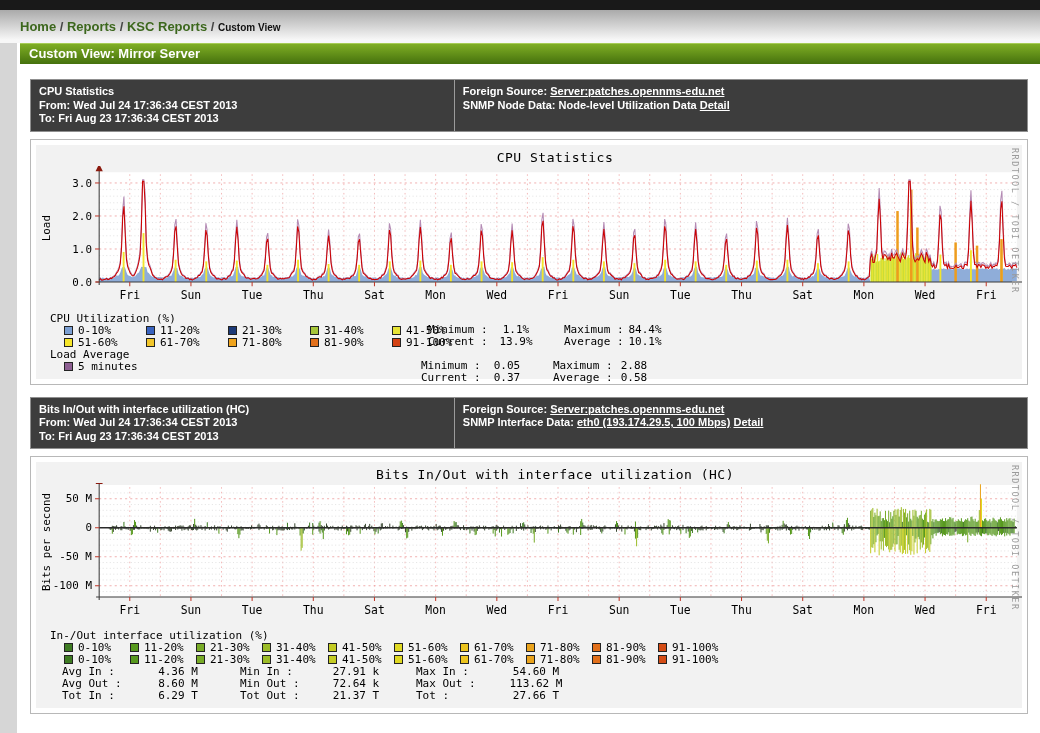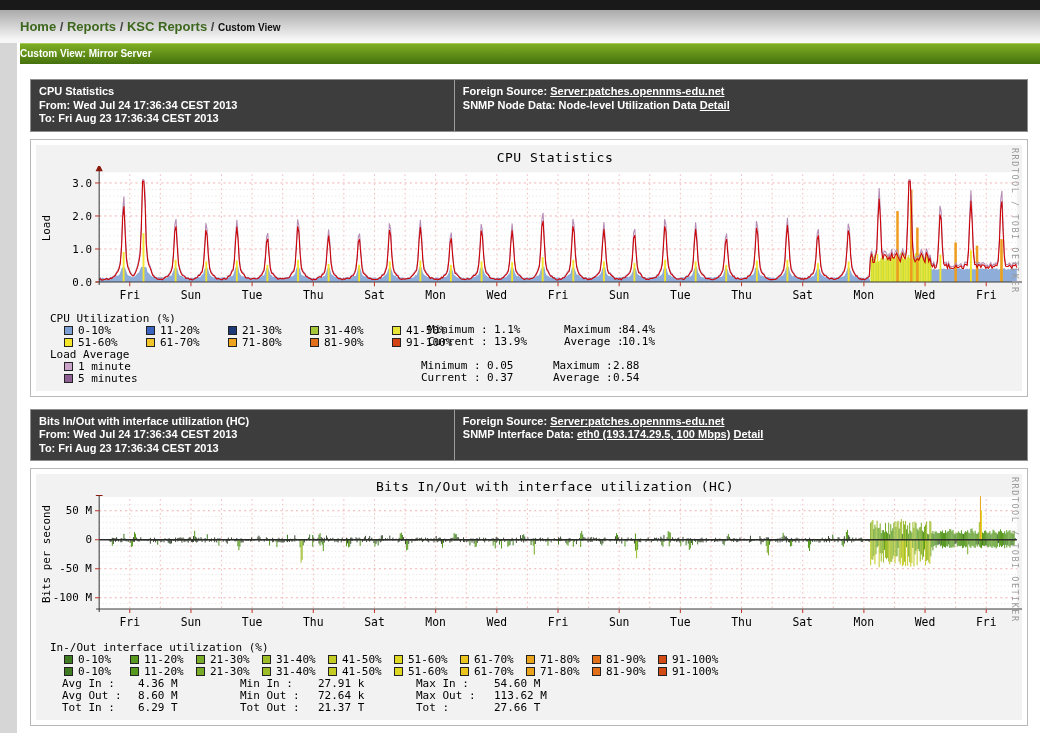--- a/index.html
+++ b/index.html
@@ -3,21 +3,21 @@
 <meta charset="utf-8">
 <style>
   html,body{margin:0;padding:0}
   body{width:1040px;height:733px;overflow:hidden;background:#ffffff;font-family:"Liberation Sans",sans-serif;position:relative}
   .topbar{height:10px;background:#191919}
   .crumbarea{height:33px;background:linear-gradient(#aaaaaa,#f7f7f7 90%);padding:7px 0 0 20px;box-sizing:border-box}
   .crumb-link{color:#3c671d;font-weight:bold;font-size:13px;text-decoration:none;cursor:pointer}
   .crumb-current{color:#111;font-weight:bold;font-size:10px}
   .sep{color:#444;font-weight:bold;font-size:13px}
   .leftstrip{position:absolute;left:0;top:43px;width:17px;height:690px;background:#d6d6d6}
-  .greenbar{margin-left:20px;height:20px;background:linear-gradient(#7fae24,#45710d);border-top:1px solid #a6cc55;color:#fff;font-weight:bold;font-size:10px;line-height:20px;}
+  .greenbar{margin-left:20px;height:20px;background:linear-gradient(#7fae24,#45710d);border-top:1px solid #a6cc55;color:#fff;font-weight:bold;font-size:13px;line-height:20px;padding-left:9px}
   .content{margin-left:30px;width:998px}
   .phead{display:flex;background:#3d3d3d;border:1px solid #8f8f8f;color:#fff;font-size:11px;font-weight:bold;line-height:13.5px}
   .phead.first{margin-top:15px}
   .phead.later{margin-top:12px}
   .ph-l{width:42.55%;padding:5px 8px;border-right:1px solid #9b9b9b;box-sizing:border-box}
   .ph-r{flex:1;padding:5px 8px}
   .wlink{color:#fff;text-decoration:underline;cursor:pointer}
   .graphbox{border:1px solid #b8b8b8;background:#fff;padding:5px;margin-top:7px}
   .rrd{position:relative;background:#f2f2f2;width:986px;font-family:"DejaVu Sans Mono","Liberation Mono",monospace;cursor:pointer}
   .rrd-title{text-align:center;padding:5px 0 1px 52px;font-size:13px;color:#000;letter-spacing:.5px}
@@ -26,21 +26,21 @@
   .legend .hdr{margin-left:-14px}
   .litem{display:inline-block;width:82px}
   .io .litem{width:66px}
   .sw{display:inline-block;width:9px;height:9px;border:1px solid #222;vertical-align:-1px;margin-right:5px;box-sizing:border-box}
   .stats4{position:absolute;display:grid}
   #cpu-util-stats{left:392px;top:13px;grid-template-columns:66px 44px 84px 46px}
   #cpu-load-stats{left:385px;top:49px;grid-template-columns:66px 40px 86px 42px}
   #cpu-util-stats span:nth-child(4n+3),#cpu-load-stats span:nth-child(4n+3){padding-left:26px}
   #io-stats{display:grid;grid-template-columns:76px 80px 100px 76px 100px 84px;margin-left:-2px}
   #io-stats span:nth-child(6n+3),#io-stats span:nth-child(6n+5){padding-left:22px}
-  .sv{text-align:left}
+  .sv{text-align:center}
   .credit{position:absolute;top:3px;right:2px;writing-mode:vertical-rl;font-size:8.5px;letter-spacing:1.5px;color:#9a9a9a}
 </style>
 </head>
 <body>
 
 <div class="topbar"></div>
 
 <div class="crumbarea">
   <nav id="breadcrumb"><a class="crumb-link">Home</a><span class="sep"> / </span><a class="crumb-link">Reports</a><span class="sep"> / </span><a class="crumb-link">KSC Reports</a><span class="sep"> / </span><span class="crumb-current">Custom View</span></nav>
 </div>
@@ -250,42 +250,41 @@
           <line x1="56" y1="16.375" x2="60" y2="16.375" stroke="#c0392b" stroke-width="1"></line>
           <text x="53" y="19.875" text-anchor="end" font-family="&quot;DejaVu Sans Mono&quot;,&quot;Liberation Mono&quot;,monospace" font-size="10.5" fill="#000000">3.0</text>
           <text x="13" y="60" transform="rotate(-90 13 60)" text-anchor="middle" font-family="&quot;DejaVu Sans Mono&quot;,&quot;Liberation Mono&quot;,monospace" font-size="10.5" fill="#000000">Load</text>
         </svg>
       <div class="legend">
         <div class="hdr">CPU Utilization (%)</div>
         <div id="cpu-util-row1"><span class="litem"><span class="sw" style="background: rgb(123, 159, 211);"></span><span class="lt">0-10%</span></span><span class="litem"><span class="sw" style="background: rgb(58, 100, 192);"></span><span class="lt">11-20%</span></span><span class="litem"><span class="sw" style="background: rgb(28, 58, 120);"></span><span class="lt">21-30%</span></span><span class="litem"><span class="sw" style="background: rgb(166, 198, 58);"></span><span class="lt">31-40%</span></span><span class="litem"><span class="sw" style="background: rgb(231, 228, 55);"></span><span class="lt">41-50%</span></span></div>
         <div id="cpu-util-row2"><span class="litem"><span class="sw" style="background: rgb(246, 230, 42);"></span><span class="lt">51-60%</span></span><span class="litem"><span class="sw" style="background: rgb(242, 198, 42);"></span><span class="lt">61-70%</span></span><span class="litem"><span class="sw" style="background: rgb(239, 164, 30);"></span><span class="lt">71-80%</span></span><span class="litem"><span class="sw" style="background: rgb(226, 112, 27);"></span><span class="lt">81-90%</span></span><span class="litem"><span class="sw" style="background: rgb(212, 67, 20);"></span><span class="lt">91-100%</span></span></div>
         <div class="hdr">Load Average</div>
         <div id="cpu-load-items">
-            <div><span class="litem"><span class="sw" style="background: rgb(201, 163, 201);"></span><span class="lt">1 minute</span></span></div>
             <div><span class="litem"><span class="sw" style="background: rgb(141, 95, 146);"></span><span class="lt">5 minutes</span></span></div>
           </div>
         <div class="stats4" id="cpu-util-stats">
             <span class="sl">Minimum :</span>
             <span class="sv">1.1%</span>
             <span class="sl">Maximum :</span>
             <span class="sv">84.4%</span>
             <span class="sl">Current :</span>
             <span class="sv">13.9%</span>
             <span class="sl">Average :</span>
             <span class="sv">10.1%</span>
           </div>
         <div class="stats4" id="cpu-load-stats">
             <span class="sl">Minimum :</span>
             <span class="sv">0.05</span>
             <span class="sl">Maximum :</span>
             <span class="sv">2.88</span>
             <span class="sl">Current :</span>
             <span class="sv">0.37</span>
             <span class="sl">Average :</span>
-            <span class="sv">0.54</span>
+            <span class="sv">0.58</span>
           </div>
       </div>
       <div class="credit">RRDTOOL / TOBI OETIKER</div>
     </div>
   </div>
 
   <div class="phead later">
     <div class="ph-l">
       <div>Bits In/Out with interface utilization (HC)</div>
       <div>From: Wed Jul 24 17:36:34 CEST 2013</div>

